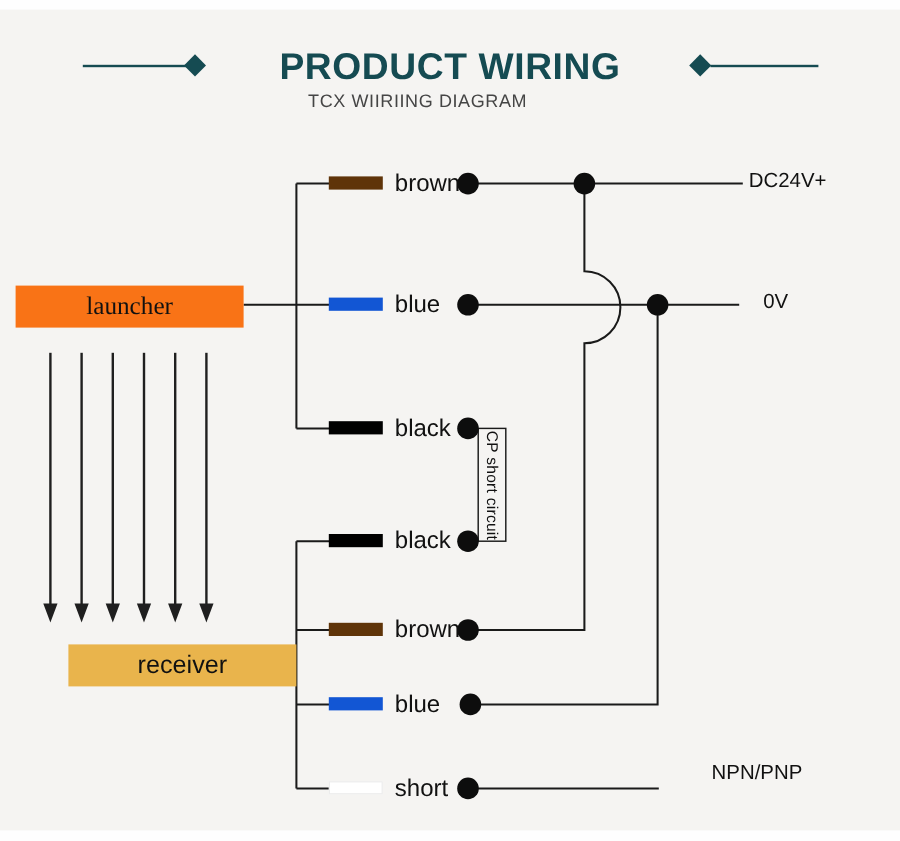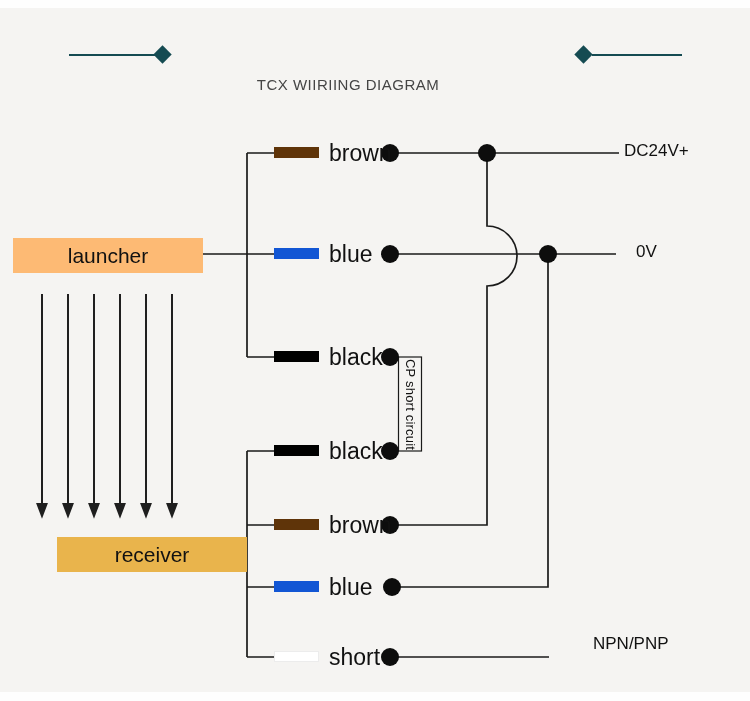--- a/index.html
+++ b/index.html
@@ -29,40 +29,41 @@
 
   .device{position:absolute; left:13px; width:190px; height:35px;
     display:flex; align-items:center; justify-content:center;
     font-size:21px; color:#111; background:#e9b44c;}
   .device.launcher{top:238px;}
   .device.receiver{top:537px;margin-left:44px;}
 
   .wire-swatch{position:absolute; left:274px; width:45px; height:11px;}
   .wire-swatch.white{border:1px solid #ececec; box-sizing:border-box;}
   .wire-label{position:absolute; left:329px; height:24px; line-height:24px;
-    font-size:23px; color:#111; white-space:nowrap;}
+    font-size:20px; color:#111; white-space:nowrap;}
 
   .terminal-label{position:absolute; font-size:17px; color:#111; white-space:nowrap;}
   .terminal-dc24v{left:624px; top:141px;}
   .terminal-0v{left:636px; top:242px;}
   .terminal-npn{left:557px; top:632px; line-height:24px;margin-left:36px;}
 
   .cp-note{position:absolute; left:396px; top:358px; width:28px; height:93px;
     display:flex; align-items:center; justify-content:center;
     writing-mode:vertical-rl; font-size:13px; color:#111; letter-spacing:0.2px;
     white-space:nowrap;}
 </style>
 </head>
 <body>
 
 <div class="page">
   <div class="strip top"></div>
 
   <div class="deco-line left"></div>
   <div class="deco-diamond left"></div>
+  <h1 class="page-title">PRODUCT WIRING</h1>
   <div class="subtitle">TCX WIIRIING DIAGRAM</div>
   <div class="deco-diamond right"></div>
   <div class="deco-line right"></div>
 
   <div class="diagram">
 
     <svg class="wiring-svg" width="750" height="701" viewBox="0 0 750 701">
 
       <path d="M203,254 H247 M247,153 V357 M247,153 H275 M247,254 H275 M247,357 H275" stroke="#1a1a1a" stroke-width="1.7" fill="none"></path>
 
@@ -97,21 +98,21 @@
           <polygon points="89.5,504 98.5,504 94,516"></polygon>
         <line x1="120" y1="294" x2="120" y2="504"></line>
           <polygon points="115.5,504 124.5,504 120,516"></polygon>
         <line x1="146" y1="294" x2="146" y2="504"></line>
           <polygon points="141.5,504 150.5,504 146,516"></polygon>
         <line x1="172" y1="294" x2="172" y2="504"></line>
           <polygon points="167.5,504 176.5,504 172,516"></polygon>
       </g>
     </svg>
 
-    <div class="device launcher" style="background-color: #fdba74;">launcher</div>
+    <div class="device launcher" style="background-color: #f97316; font-family: Liberation Serif, serif;">launcher</div>
     <div class="device receiver" style="background-color: rgb(233, 180, 76);">receiver</div>
 
     <div class="wire-swatch" style="top: 147px; background-color: rgb(95, 52, 9);"></div>
     <div class="wire-label" style="top:141px">brown</div>
 
     <div class="wire-swatch" style="top: 248px; background-color: rgb(18, 86, 212);"></div>
     <div class="wire-label" style="top:242px">blue</div>
 
     <div class="wire-swatch" style="top: 351px; background-color: rgb(0, 0, 0);"></div>
     <div class="wire-label" style="top:345px">black</div>

